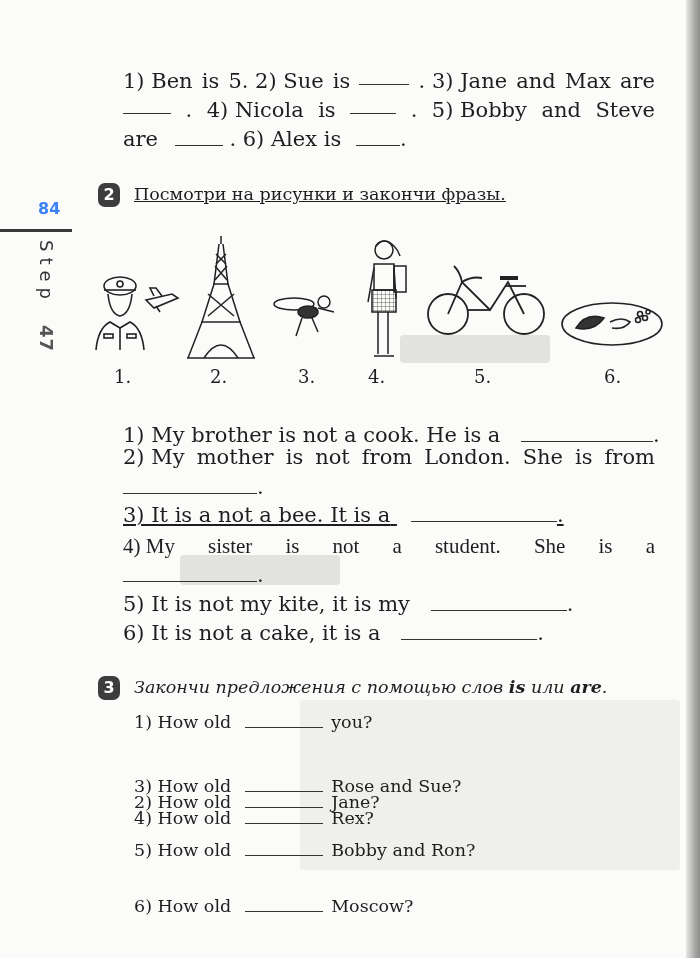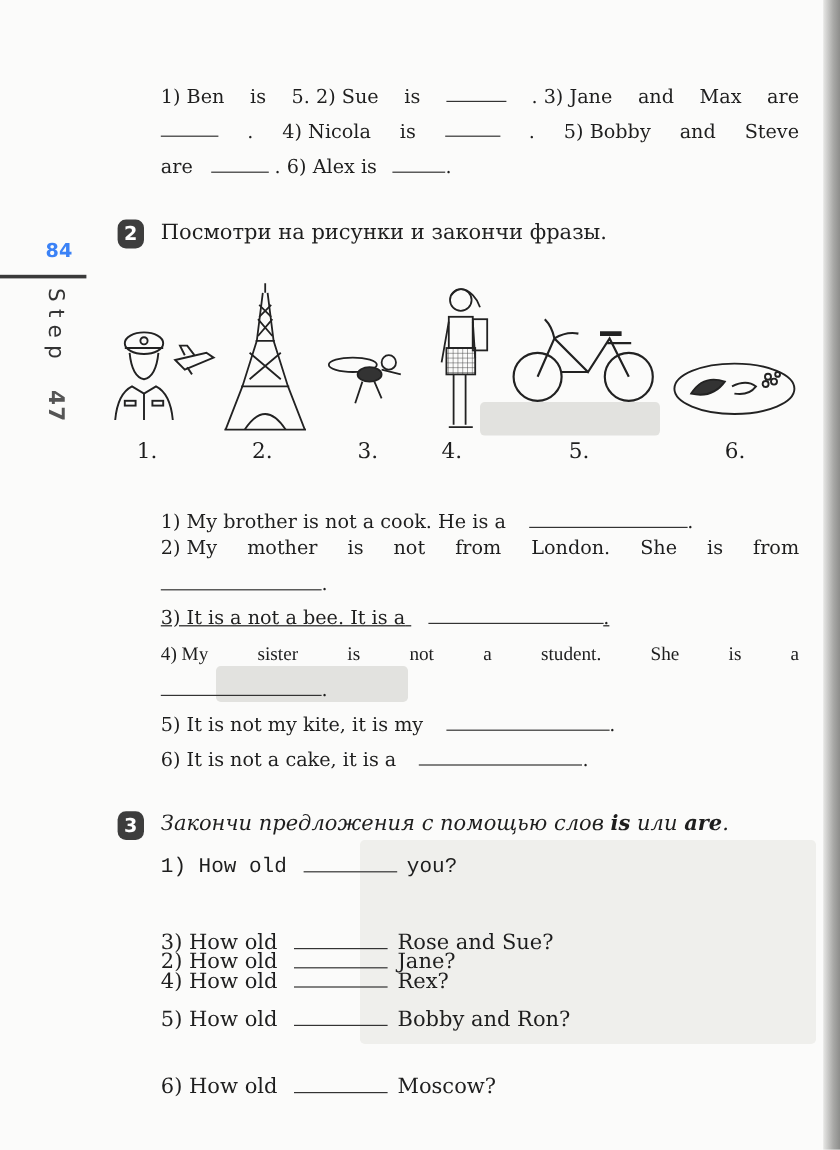--- a/index.html
+++ b/index.html
@@ -11,21 +11,21 @@
   }
   .edge { position:absolute; top:0; right:0; width:14px; height:958px;
     background:linear-gradient(to right,#e8e8e6,#a9a9a7 60%,#8d8d8b); }
   .ghostbar { position:absolute; background:#e2e2df; border-radius:4px; }
   .margin-num { position:absolute; left:38px; top:199px; font-family:"DejaVu Sans","Liberation Sans",sans-serif;
     font-weight:bold; font-size:16px; color:#3b82f6; }
   .margin-rule { position:absolute; left:0; top:229px; width:72px; height:3px; background:#3a3a3a; }
   .step-vert { position:absolute; left:36px; top:240px; writing-mode:vertical-rl;
     font-family:"DejaVu Sans","Liberation Sans",sans-serif; font-size:18px; letter-spacing:6px; color:#333; }
   .step-vert b { letter-spacing:1px; margin-top:8px; color:#555; }
-  .line { position:absolute; left:134px; width:532px; font-size:16px; line-height:22px; white-space:nowrap; }
+  .line { position:absolute; left:123px; width:532px; font-size:21px; line-height:22px; white-space:nowrap; }
   .justify { display:flex; justify-content:space-between; }
   .blank { display:inline-block; border-bottom:1px solid #333; height:14px; vertical-align:baseline; }
   .badge { position:absolute; width:22px; height:24px; background:#3d3d3d; border-radius:7px;
     color:#fff; font-family:"DejaVu Sans","Liberation Sans",sans-serif; font-weight:bold; font-size:16px;
     text-align:center; line-height:24px; }
   .instr { position:absolute; left:134px; font-size:17.5px; white-space:nowrap; }
   .pic { position:absolute; }
   .pic-num { position:absolute; top:366px; font-size:18px; }
   .q { position:absolute; left:134px; font-size:17.5px; white-space:nowrap; }
   .q .blank { width:78px; margin:0 8px 0 14px; }
@@ -70,21 +70,21 @@
 </div>
 <div class="line" style="top:128px;">
   <span>are</span>
   <span class="blank" style="width:48px;margin-left:10px;"></span>
   <span>. 6) Alex</span>
   <span>is</span>
   <span class="blank" style="width:44px;margin-left:8px;"></span><span>.</span>
 </div>
 
 <div class="badge" style="left:98px;top:183px;">2</div>
-<div class="instr" style="top:184px;">Посмотри на рисунки и закончи фразы.</div>
+<div class="instr" style="top:184px;text-decoration:underline;">Посмотри на рисунки и закончи фразы.</div>
 
 <svg class="pic" style="left:92px;top:272px;" width="90" height="80" viewBox="0 0 90 80">
   <g fill="none" stroke="#222" stroke-width="1.6">
     <ellipse cx="28" cy="14" rx="16" ry="9"></ellipse>
       <path d="M12 18 h32"></path>
       <circle cx="28" cy="12" r="3"></circle>
     <path d="M16 22 q2 20 12 22 q10 -2 12 -22"></path>
     <path d="M4 78 q2 -22 14 -28 l10 6 l10 -6 q12 6 14 28"></path>
     <path d="M28 56 v22"></path>
       <rect x="12" y="62" width="9" height="4"></rect>
@@ -203,18 +203,18 @@
 <div class="line" style="top:622px;">
   <span>6) It is not a cake, it is a</span>
   <span class="blank" style="width:136px;margin-left:14px;"></span><span>.</span>
 </div>
 
 <div class="badge" style="left:98px;top:676px;">3</div>
 <div class="instr" style="top:677px;font-style:italic;">
   <span>Закончи предложения с помощью слов </span><b>is</b><span> или </span><b>are</b><span>.</span>
 </div>
 
-<div class="q" style="top:712px;font-family:Liberation Mono, monospace;"><span>1) How old</span><span class="blank"></span><span>you?</span></div>
+<div class="q" style="top:712px;"><span>1) How old</span><span class="blank"></span><span>you?</span></div>
 <div class="q" style="top:744px;margin-top:48px;"><span>2) How old</span><span class="blank"></span><span>Jane?</span></div>
 <div class="q" style="top:776px;"><span>3) How old</span><span class="blank"></span><span>Rose and Sue?</span></div>
 <div class="q" style="top:808px;"><span>4) How old</span><span class="blank"></span><span>Rex?</span></div>
 <div class="q" style="top:840px;"><span>5) How old</span><span class="blank"></span><span>Bobby and Ron?</span></div>
 <div class="q" style="top:896px;"><span>6) How old</span><span class="blank"></span><span>Moscow?</span></div>
 
 </body></html>

